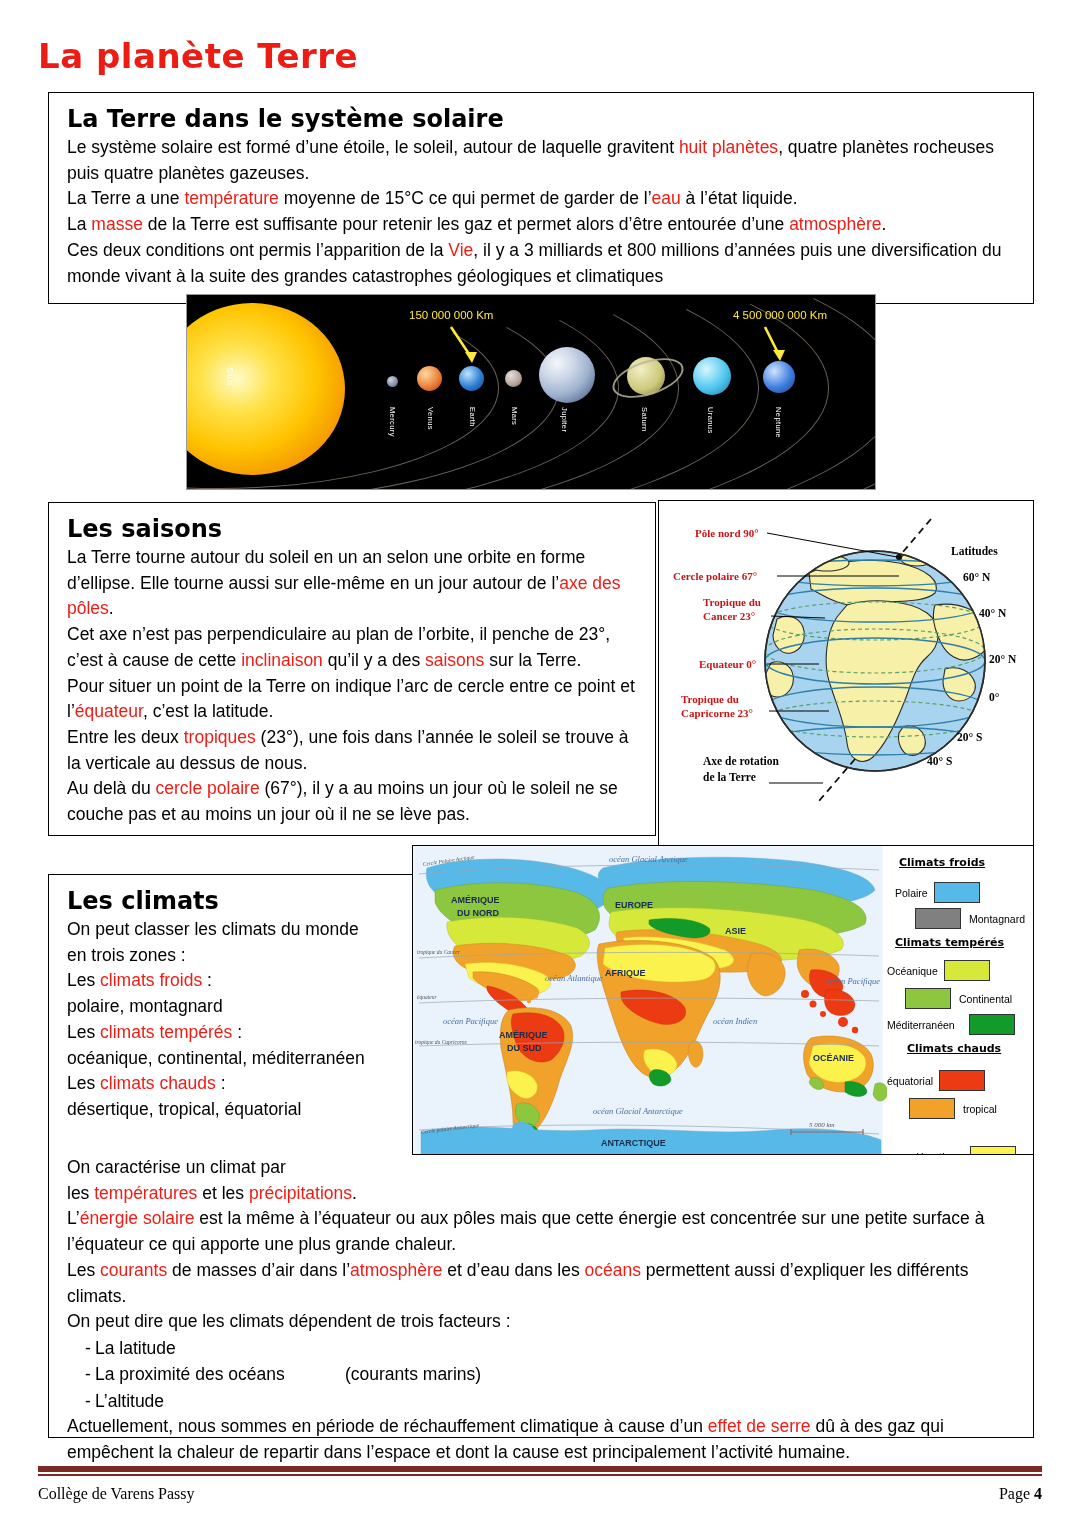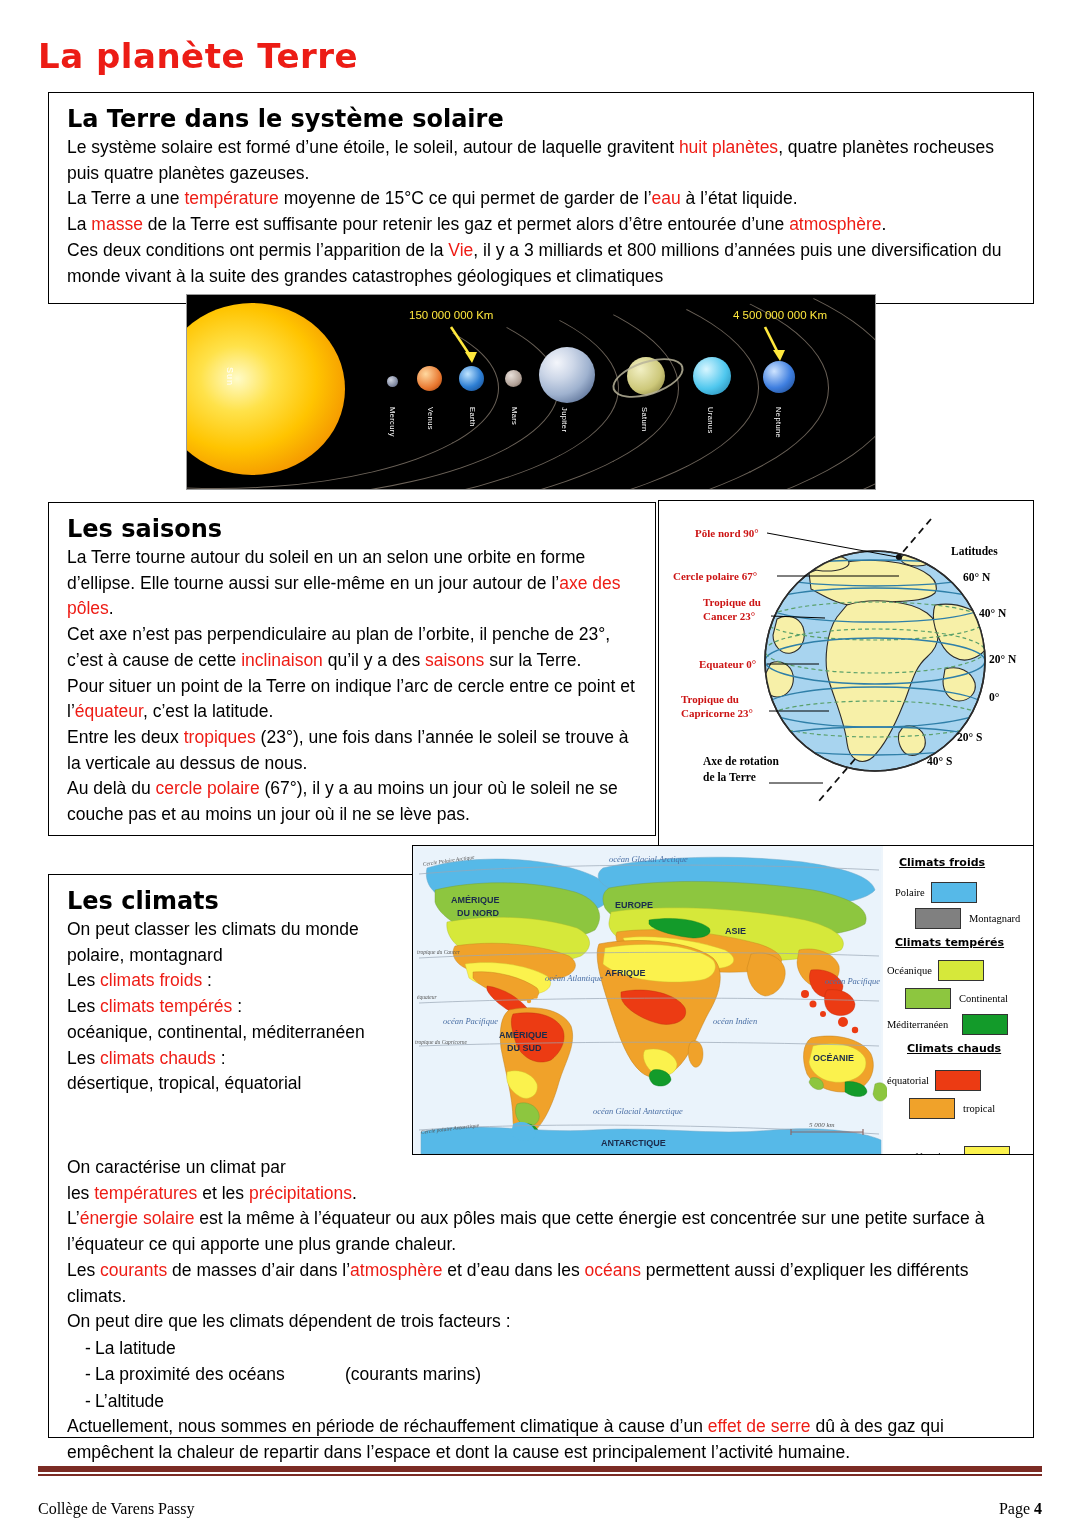--- a/index.html
+++ b/index.html
@@ -90,31 +90,31 @@
   
   #map-frame{
     position:absolute;left:412px;top:845px;width:622px;height:310px;
     border:1.5px solid #000;background:#fff;box-sizing:border-box;overflow:hidden;
   }
   #map-svg{position:absolute;left:0;top:0;}
   .mlabel{fill:#1b2b4b;font-family:"Liberation Sans", sans-serif;font-weight:bold;font-size:9px;}
   .mocean{fill:#4a6fa5;font-family:"Liberation Serif", serif;font-style:italic;font-size:8.5px;}
   .mline{fill:#555;font-family:"Liberation Serif", serif;font-style:italic;font-size:5.5px;}
   .legend-h{font-size:11px;font-weight:bold;text-decoration:underline;font-family:"DejaVu Sans",sans-serif;}
-  .legend-t{font-size:10.5px;font-family:Liberation Serif, serif;}
+  .legend-t{font-size:10.5px;font-family:Liberation Sans, sans-serif;}
   .swatch{display:inline-block;border:1px solid #333;vertical-align:middle;}
 
   
   #footer{position:absolute;left:38px;top:1466px;width:1004px;}
   .rule-thick{height:6px;background:#7b2b24;}
   .rule-gap{height:2px;background:#fff;}
   .rule-thin{height:2px;background:#7b2b24;}
   .foot-row{
     display:flex;justify-content:space-between;align-items:baseline;
-    margin-top:24px;font-family:"Liberation Serif", serif;font-size:16px;color:#000;
+    margin-top:9px;font-family:"Liberation Serif", serif;font-size:16px;color:#000;
   }
   .foot-row b{font-weight:bold;}
 </style>
 </head>
 <body>
 
 <div class="page">
 
   <div class="page-title">La planète Terre</div>
 
@@ -283,24 +283,25 @@
       <text class="elabel-blk" x="44" y="264">Axe de rotation</text>
       <text class="elabel-blk" x="44" y="280">de la Terre</text>
     </svg>
   </div>
 
   <div class="box" id="box3">
     <div class="inner-top">
       <div class="sec-h">Les climats</div>
       <div class="body-txt">
         <p>On peut classer les climats du monde</p>
+        <p> en trois zones :</p>
+        <p>
+          <span>Les </span><span class="r">climats froids</span><span> :</span>
+        </p>
         <p>polaire, montagnard</p>
-        <p>
-          <span>Les </span><span class="r">climats froids</span><span> :</span>
-        </p>
         <p>
           <span>Les </span><span class="r">climats tempérés</span><span> :</span>
         </p>
         <p>océanique, continental, méditerranéen</p>
         <p>
           <span>Les </span><span class="r">climats chauds</span><span> :</span>
         </p>
         <p>désertique, tropical, équatorial</p>
       </div>
     </div>

